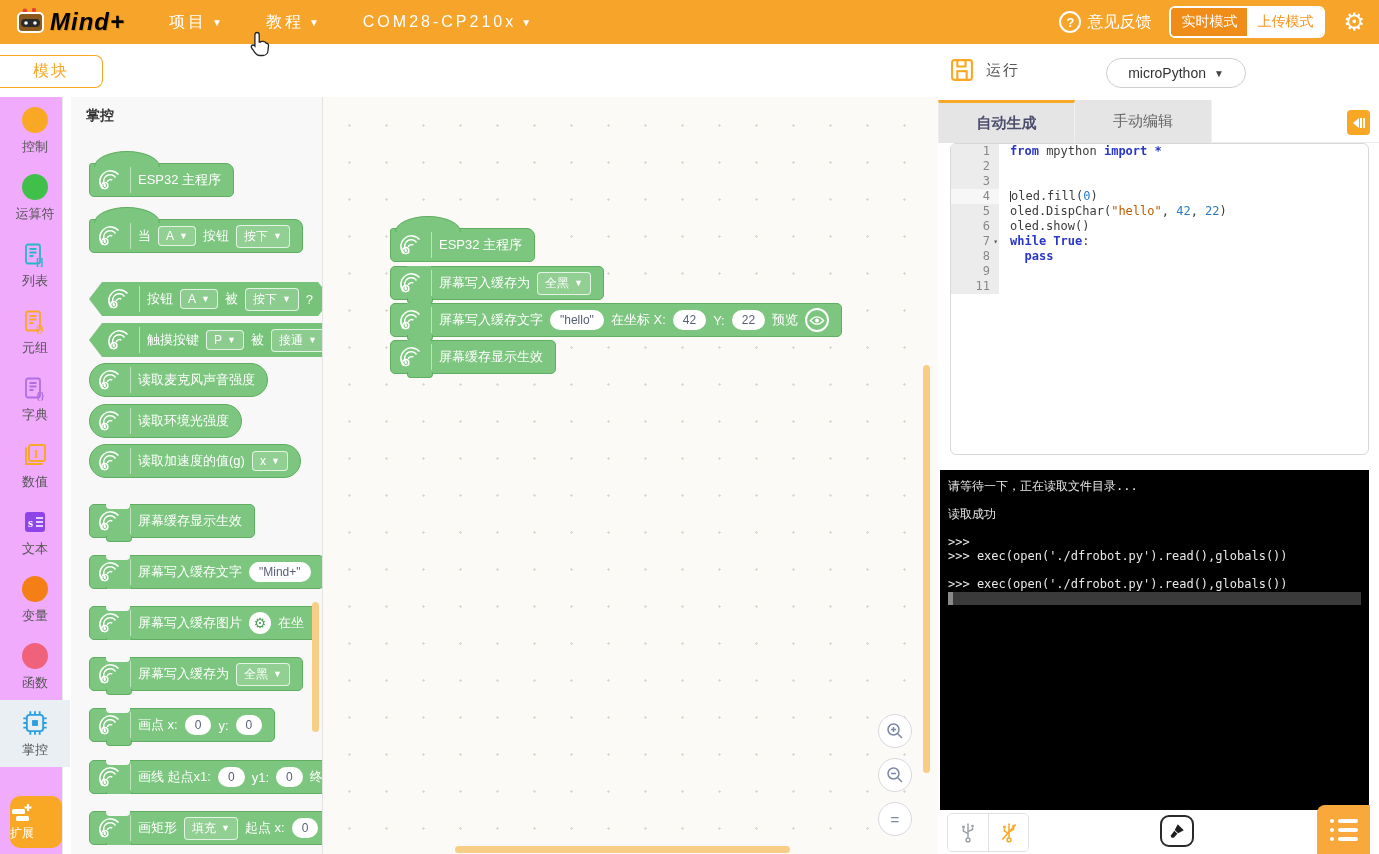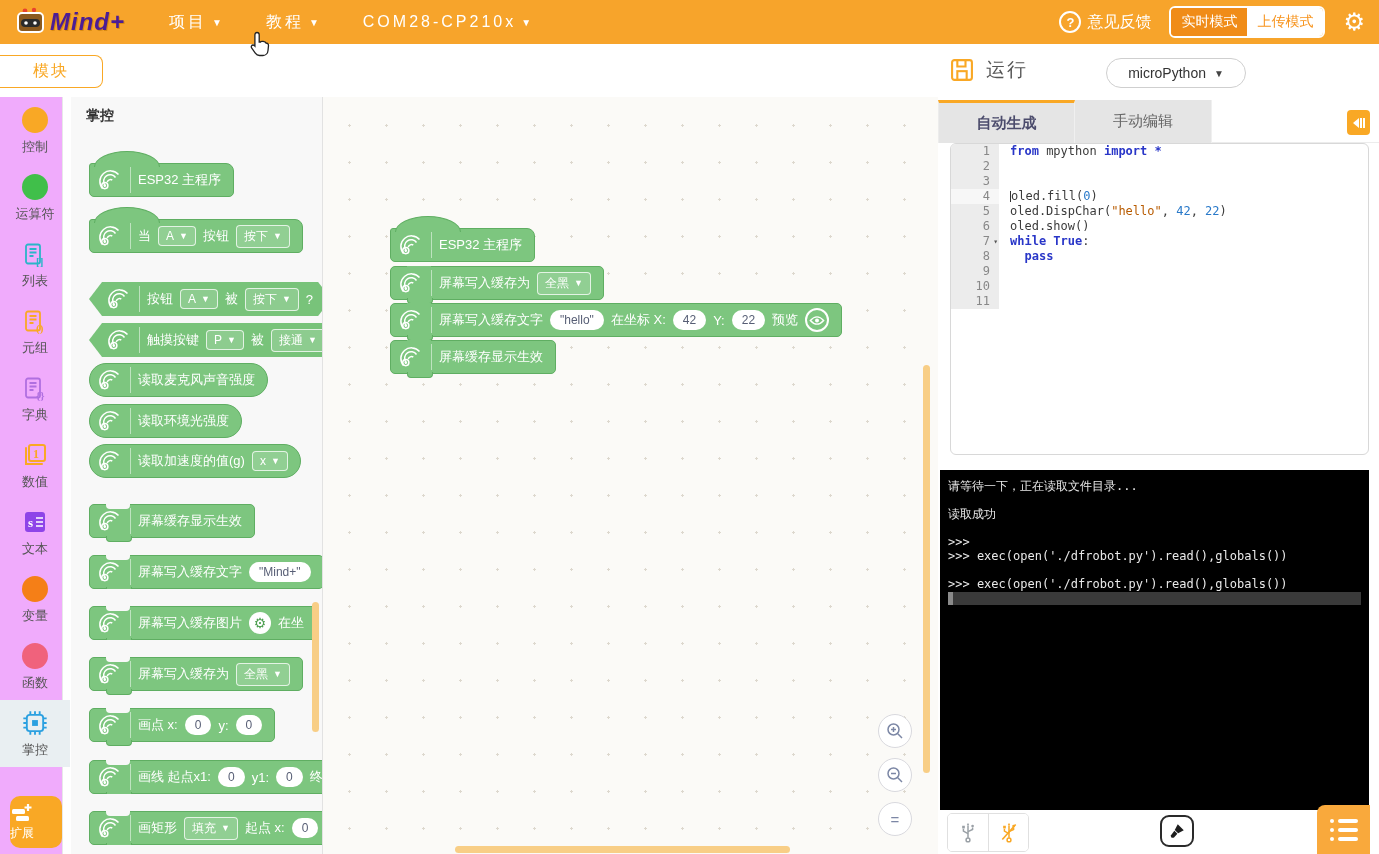--- a/index.html
+++ b/index.html
@@ -4,21 +4,21 @@
 <style>
   * { margin:0; padding:0; box-sizing:border-box; }
   html,body { width:1379px; height:854px; overflow:hidden; background:#fff;
     font-family:"Liberation Sans","DejaVu Sans",sans-serif; }
   #app { position:relative; width:1379px; height:854px; background:#fff; }
 
   
   .topbar { position:absolute; left:0; top:0; width:1379px; height:44px; background:#F7A42B;
     display:flex; align-items:center; color:#fff; z-index:50; }
   .logo { display:flex; align-items:center; gap:2px; margin-left:14px; }
-  .logo-txt { font-size:24px; font-weight:bold; font-style:italic; color:#4c1d95;
+  .logo-txt { font-size:24px; font-weight:bold; font-style:italic; color:#000000;
     text-shadow:1px 1px 0 #d88a10; letter-spacing:1px; }
   .menu { display:flex; align-items:center; gap:5px; margin-left:44px; font-size:16px;
     letter-spacing:3px; cursor:pointer; }
   .menu .car { font-size:10px; letter-spacing:0; }
   .tb-right { margin-left:auto; display:flex; align-items:center; gap:18px; margin-right:14px; }
   .feedback { display:flex; align-items:center; gap:6px; font-size:16px; cursor:pointer; }
   .qmark { width:22px; height:22px; border:2px solid #fff; border-radius:50%;
     display:flex; align-items:center; justify-content:center; font-size:13px; font-weight:bold; }
   .mode-toggle { display:flex; border:2px solid #fff; border-radius:6px; overflow:hidden;
     font-size:14px; }
@@ -92,21 +92,21 @@
     border:1px solid #D9D9DE; color:#7C87A5; display:flex; align-items:center; justify-content:center;
     cursor:pointer; }
   .cv-vscroll { position:absolute; right:8px; top:268px; width:7px; height:408px; background:#F8CE86;
     border-radius:4px; }
   .cv-hscroll { position:absolute; left:132px; bottom:1px; width:335px; height:7px; background:#F8CE86;
     border-radius:4px; }
 
   
   .rpanel { position:absolute; left:938px; top:44px; width:441px; height:810px; background:#fff; }
   .run-row { position:absolute; left:10px; top:12px; display:flex; align-items:center; gap:10px; }
-  .run-label { font-size:19px; color:#555; letter-spacing:2px; cursor:pointer; }
+  .run-label { font-size:15px; color:#555; letter-spacing:2px; cursor:pointer; }
   .lang-pill { position:absolute; left:168px; top:14px; width:140px; height:30px; border:1px solid #CFCFCF;
     border-radius:16px; display:flex; align-items:center; justify-content:center; gap:8px;
     font-size:14px; color:#333; cursor:pointer; background:#fff; }
   .lang-pill .car { font-size:10px; color:#444; }
   .tabbar { position:absolute; left:0; top:56px; width:441px; height:43px; border-bottom:1px solid #ECECEC;
     display:flex; }
   .tab { width:137px; height:43px; display:flex; align-items:center; justify-content:center;
     font-size:15px; color:#666; cursor:pointer; border-right:1px solid #F0F0F0; background:#e5e5e5; }
   .tab.active { border-top:3px solid #F9A825; border-left:1px solid #ECECEC; color:#4C4C6C;
     font-weight:bold; }
@@ -675,24 +675,20 @@
         </div>
         <div class="cline">
           <span class="ln">8</span>
           <span class="ccode"><span class="c-p">  </span><span class="c-k">pass</span></span>
         </div>
         <div class="cline">
           <span class="ln">9</span>
           <span class="ccode"></span>
         </div>
         <div class="cline">
-          <span class="ln">10</span>
-          <span class="ccode"></span>
-        </div>
-        <div class="cline">
           <span class="ln">11</span>
           <span class="ccode"></span>
         </div>
       </div>
 
     <div class="terminal">
         <div class="tline">请等待一下，正在读取文件目录...</div>
         <div class="tline">&nbsp;</div>
         <div class="tline">读取成功</div>
         <div class="tline">&nbsp;</div>

